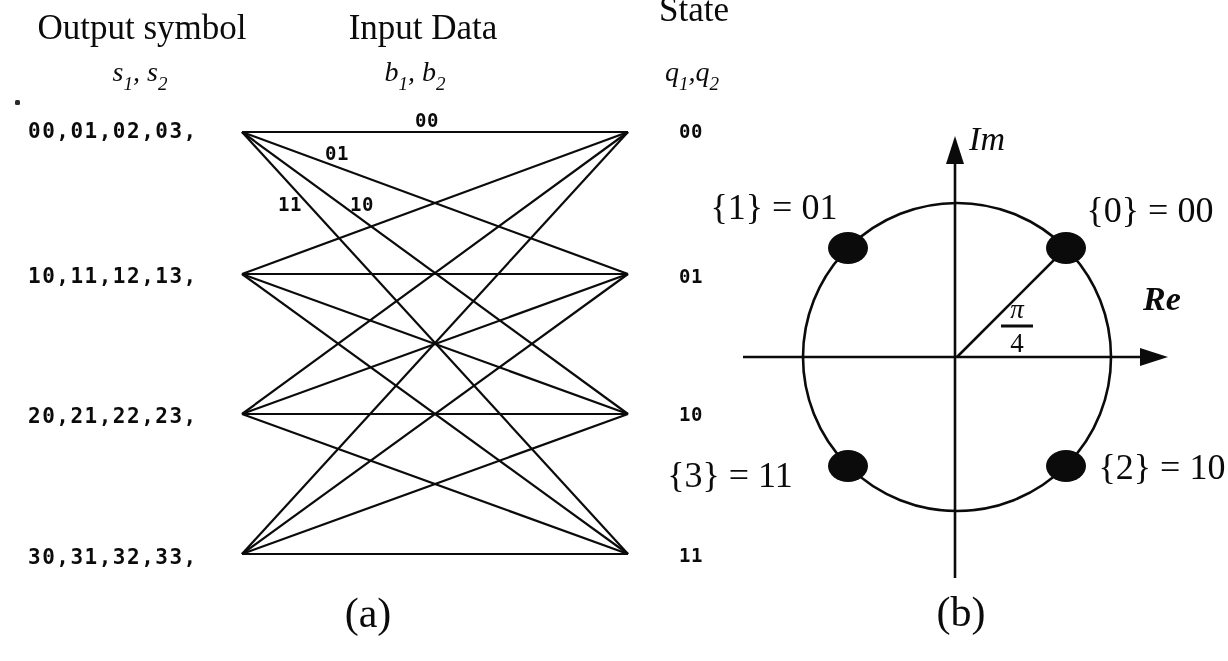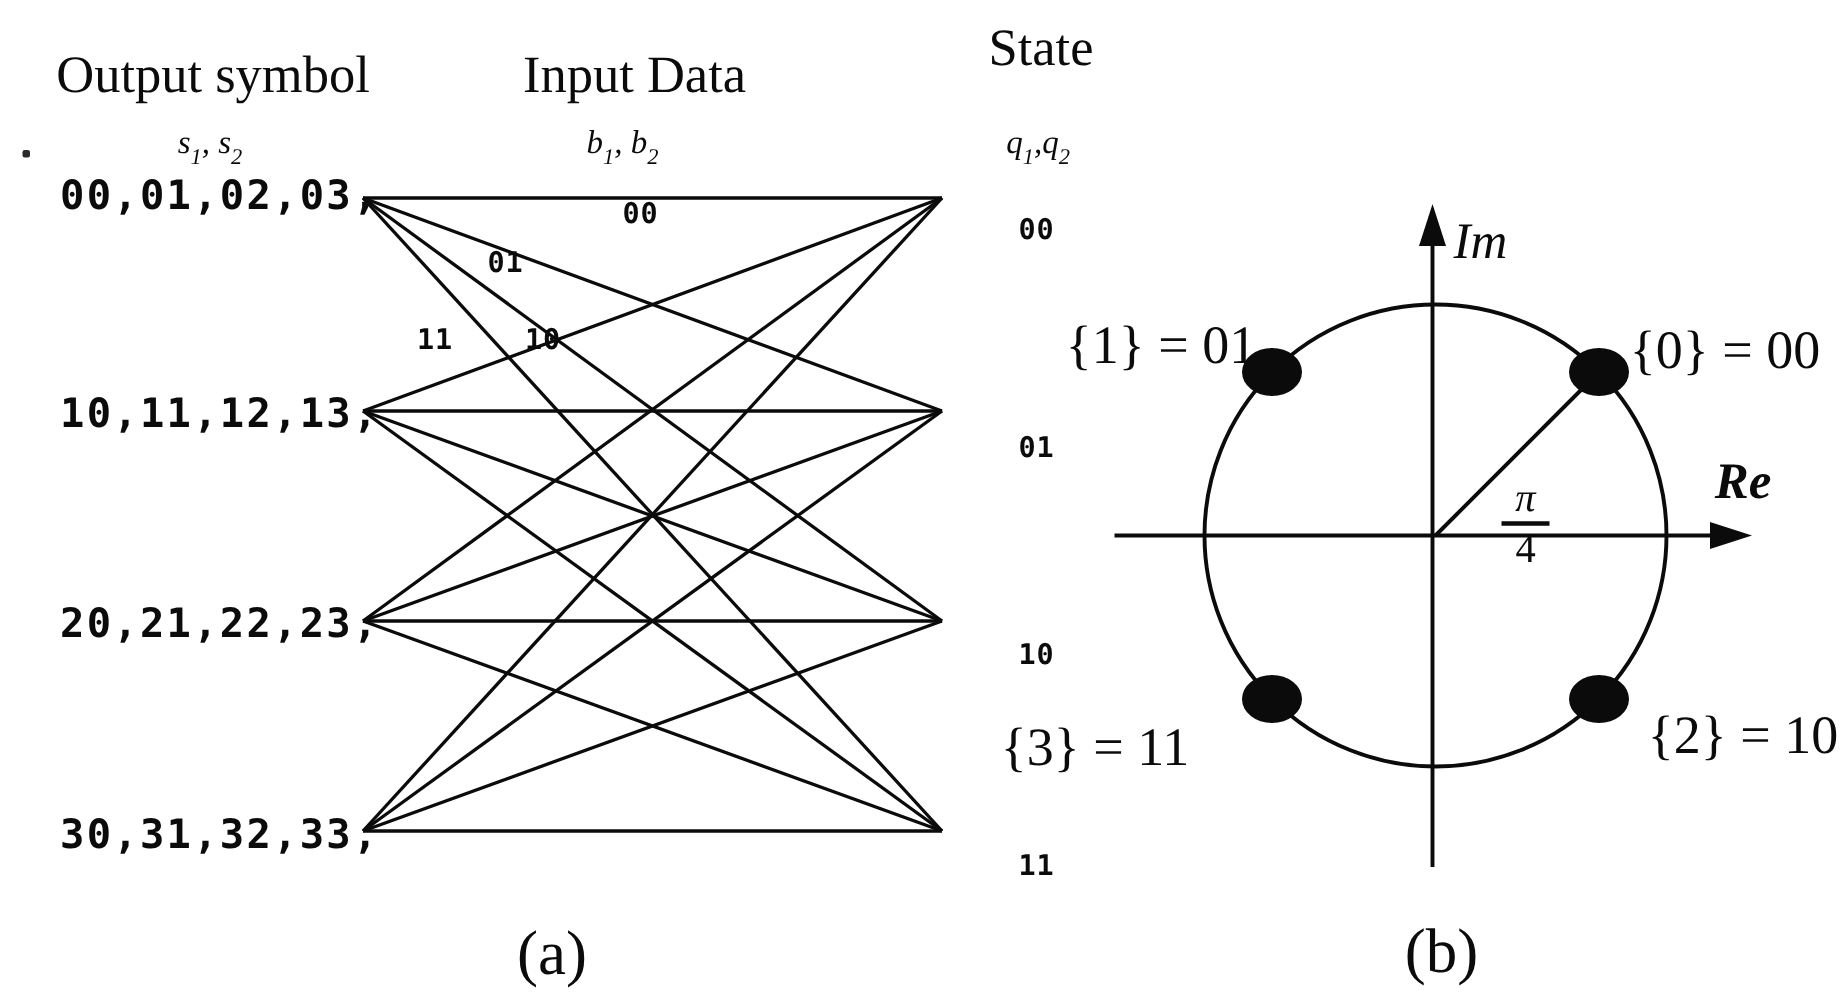--- a/index.html
+++ b/index.html
@@ -1,26 +1,26 @@
 <!DOCTYPE html>
 <html><head>
 <meta charset="utf-8">
 <style>
   html,body{margin:0;padding:0;}
   body{
     width:1228px;height:661px;position:relative;background:#ffffff;
     font-family:"Liberation Serif","DejaVu Serif",serif;color:#0b0b0b;
     overflow:hidden;
   }
-  .abs{position:absolute;transform:translate(-50%,-50%);white-space:nowrap;line-height:1;margin-top:23px;}
+  .abs{position:absolute;transform:translate(-50%,-50%);white-space:nowrap;line-height:1;}
   .col-title{font-size:35px;letter-spacing:0px;}
-  .col-sub{font-size:22px;font-style:italic;text-align:right;}
+  .col-sub{font-size:28px;font-style:italic;text-align:right;}
   .col-sub sub{font-size:0.68em;font-style:italic;line-height:0;position:relative;top:0.12em;}
   .mono{font-family:"DejaVu Sans Mono",monospace;font-weight:bold;}
-  .row-label{position:absolute;left:40px;transform:translateY(-50%);font-size:27px;letter-spacing:1.5px;}
+  .row-label{position:absolute;left:28px;transform:translateY(-50%);font-size:21px;letter-spacing:1.5px;}
   .branch-label{font-size:19px;letter-spacing:0.5px;}
   .state-label{font-size:19px;letter-spacing:0.5px;}
   .const-label{font-size:36px;}
   .axis-label{font-size:34px;font-style:italic;}
   .caption{font-size:42px;}
   .svg-layer{position:absolute;left:0;top:0;}
   .frac{display:flex;flex-direction:column;align-items:center;}
   .frac .num{font-size:27px;font-style:italic;padding:0 2px 2px 2px;}
   .frac .bar{width:32px;height:3px;background:#0b0b0b;}
   .frac .den{font-size:27px;padding-top:2px;}

